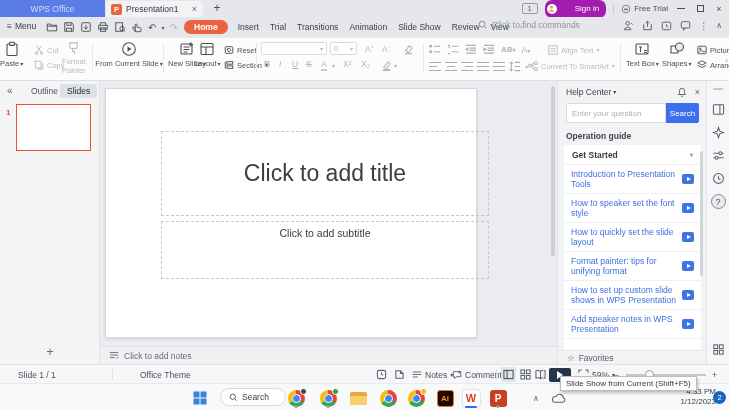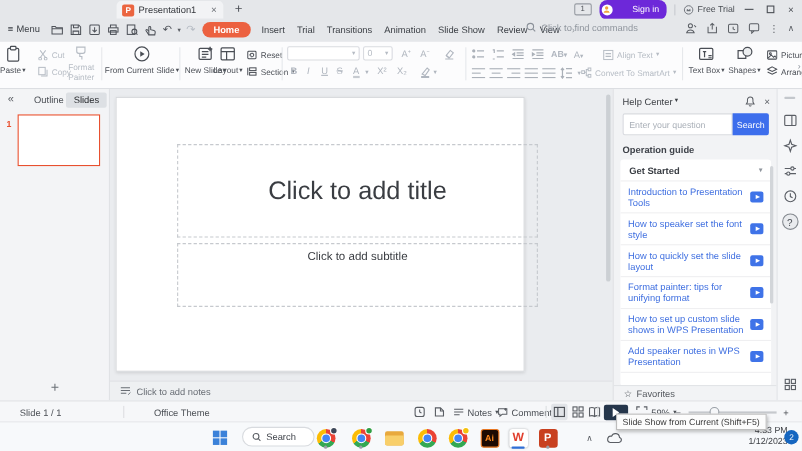--- a/index.html
+++ b/index.html
@@ -10,21 +10,21 @@
 
 .titlebar{position:absolute;left:0;top:0;width:729px;height:17px;background:#e5e7ea}
 .wps-btn{position:absolute;left:0;top:0;width:105px;height:17px;background:#5b7ce6;color:#d2dcf9;display:flex;align-items:center;justify-content:center;font-size:8.5px;cursor:pointer}
 .doc-tab{position:absolute;left:106px;top:1px;width:97px;height:16px;background:#f2f3f5;border-radius:4px 4px 0 0;display:flex;align-items:center;gap:4px;padding:0 5px}
 .ppt-ico{width:11px;height:11px;background:#eb6540;color:#fff;border-radius:2px;font-size:7.5px;font-weight:bold;display:flex;align-items:center;justify-content:center}
 .doc-title{font-size:8.5px;color:#34373c}
 .tab-x{position:absolute;left:189px;top:3px;width:11px;height:11px;display:flex;align-items:center;justify-content:center;color:#6c7076;font-size:9px;cursor:pointer}
 .tab-add{position:absolute;left:210px;top:1px;width:14px;height:14px;display:flex;align-items:center;justify-content:center;color:#4b4f55;font-size:12px;cursor:pointer}
 .tbr{position:absolute;right:4px;top:0;height:17px;display:flex;align-items:center;gap:7px}
 .win-count{width:16px;height:11px;border:1px solid #979ca3;border-radius:2px;font-size:7px;display:flex;align-items:center;justify-content:center;color:#4b4f55;cursor:pointer}
-.signin{height:18px;background:#6d28d9;border-radius:7px;display:flex;align-items:center;gap:18px;padding:0 7px 0 2px;color:#fff;font-size:8px;cursor:pointer}
+.signin{height:18px;background:#a21caf;border-radius:7px;display:flex;align-items:center;gap:18px;padding:0 7px 0 2px;color:#fff;font-size:8px;cursor:pointer}
 .signin .av{width:10px;height:10px;border-radius:50%;background:#fff;display:flex;align-items:center;justify-content:center}
 .sep-v{width:1px;height:10px;background:#c8cbd0}
 .freetrial{display:flex;align-items:center;gap:3px;color:#4b4f55;font-size:8px;cursor:pointer}
 .wc{width:12px;height:12px;display:flex;align-items:center;justify-content:center;color:#4b4f55;cursor:pointer;font-size:9px}
 .wc .mindash{width:8px;height:1px;background:#4b4f55}
 .wc .maxbox{width:7px;height:7px;border:1px solid #4b4f55}
 
 .menubar{position:absolute;left:0;top:17px;width:729px;height:21px;background:#e5e7ea}
 .menu-btn{position:absolute;left:7px;top:4px;display:flex;align-items:center;gap:3px;color:#3c4046;font-size:8.5px;cursor:pointer}
 .qat{position:absolute;left:46px;top:4px;display:flex;align-items:center;gap:5px}
@@ -120,20 +120,21 @@
 .tb-badge{position:absolute;left:713px;top:7px;width:13px;height:13px;border-radius:50%;background:#1566c0;color:#fff;font-size:7.5px;display:flex;align-items:center;justify-content:center;cursor:pointer}
 
 .tooltip{position:absolute;left:560px;top:376px;height:15px;background:#fcfcfc;border:1px solid #bdbdbd;box-shadow:1px 2px 3px rgba(0,0,0,.25);padding:0 5px;display:flex;align-items:center;font-size:8px;color:#3a3a3a;white-space:nowrap;z-index:50}
 </style>
 </head>
 <body>
 
 <div class="screen">
 
   <div class="titlebar">
+    <div class="wps-btn">WPS Office</div>
     <div class="doc-tab">
       <span class="ppt-ico">P</span>
       <span class="doc-title">Presentation1</span>
     </div>
     <span class="tab-x">×</span>
     <span class="tab-add">+</span>
     <div class="tbr">
       <span class="win-count">1</span>
       <span class="signin">
         <span class="av">

